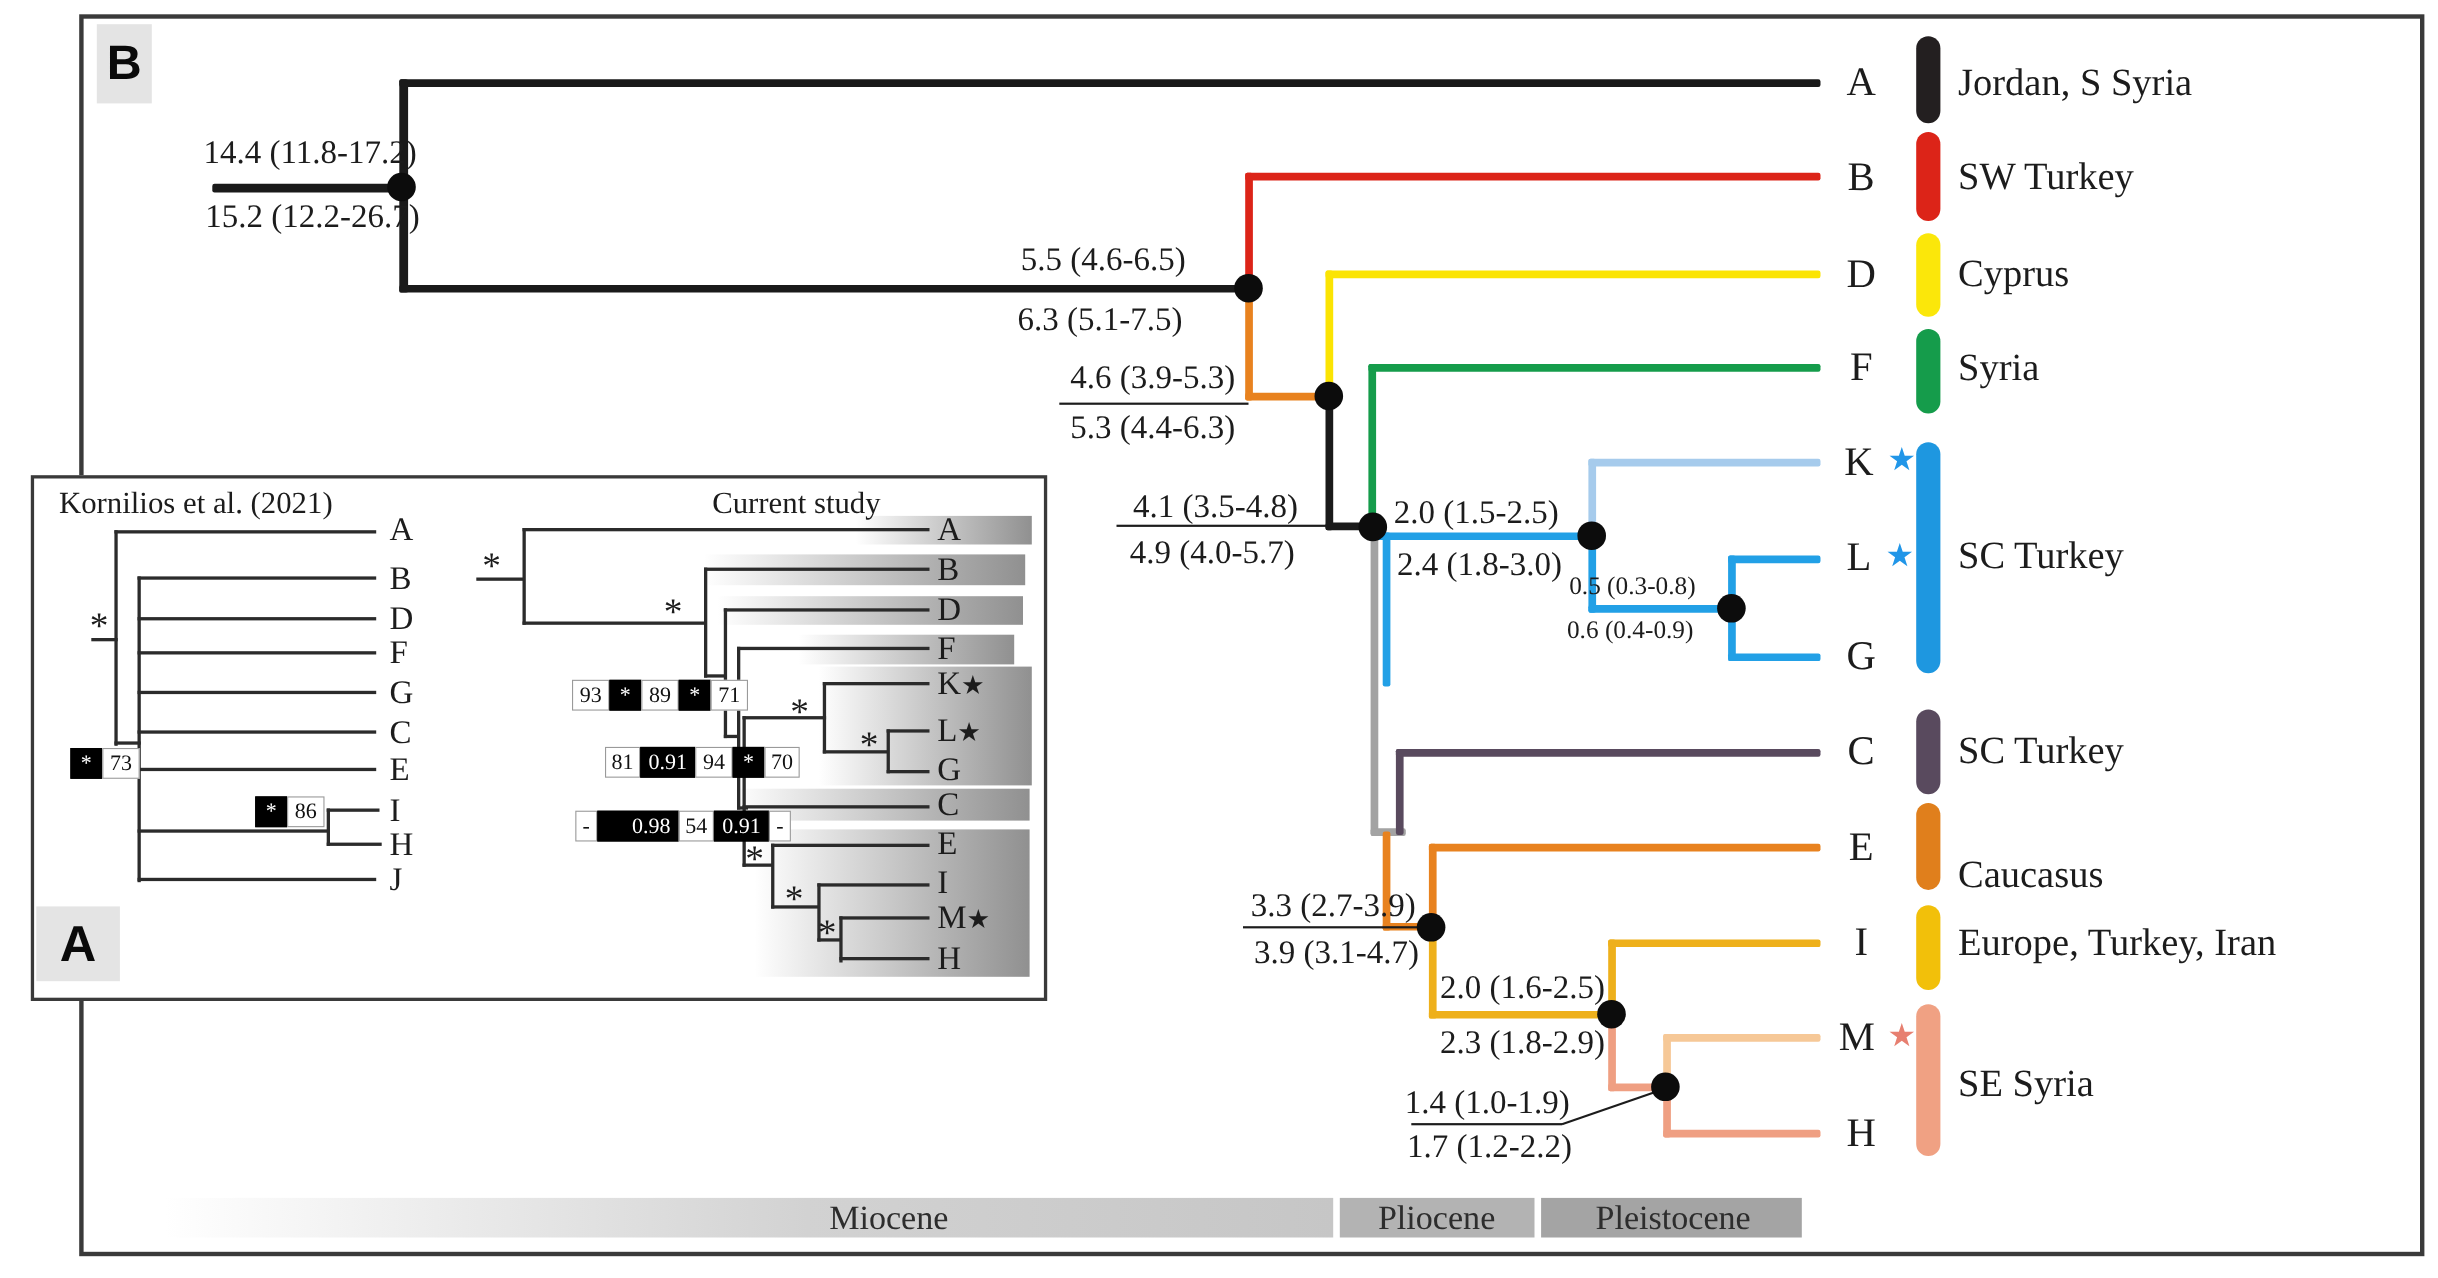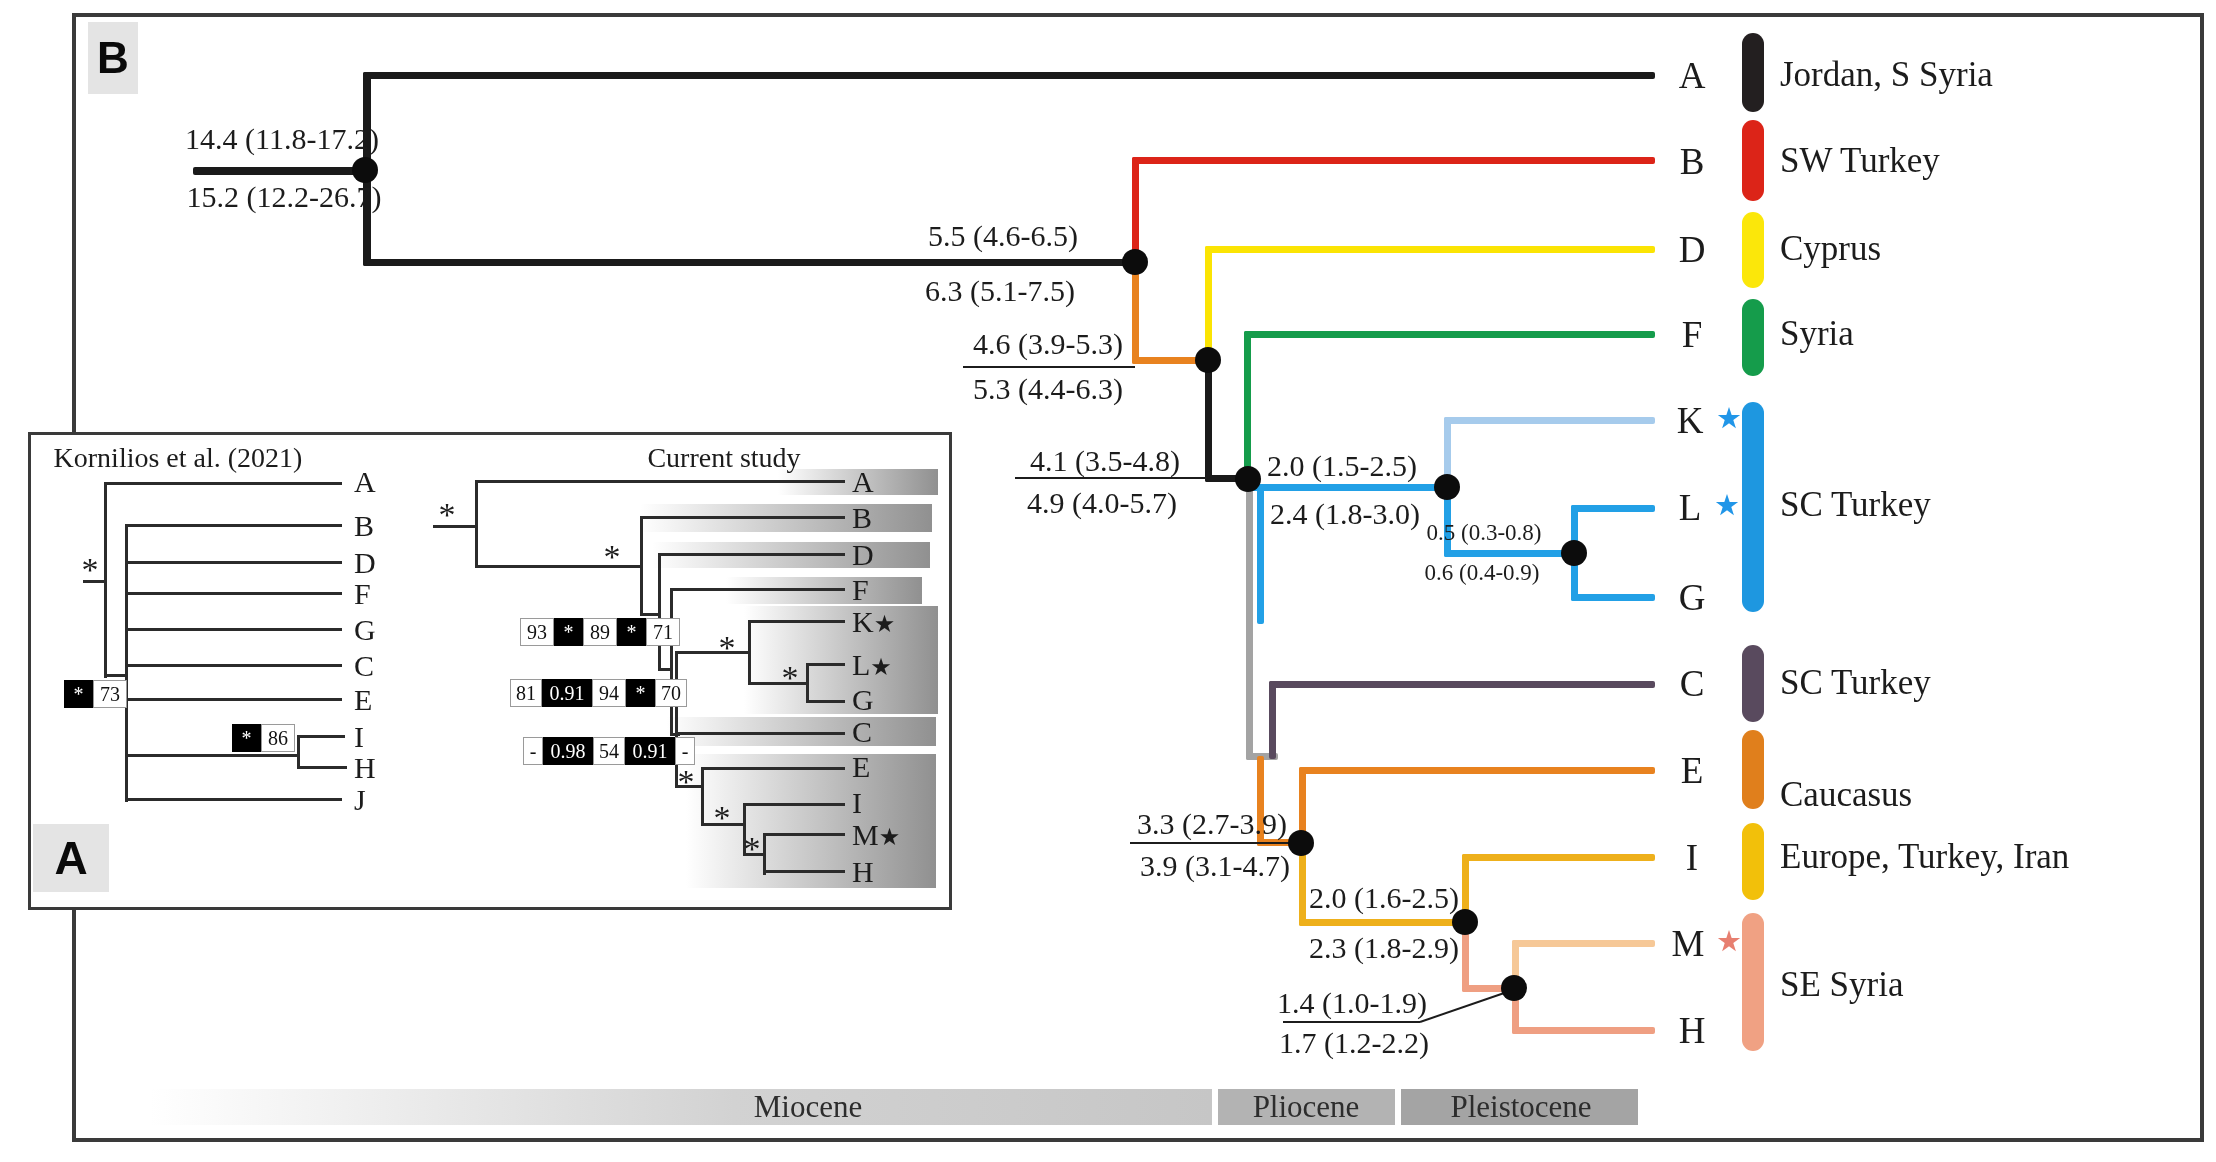--- a/index.html
+++ b/index.html
@@ -278,27 +278,27 @@
   <div class="lblL itip" style="left:852px;top:872px;"><span>H</span></div>
 
   <div class="cellrow" style="left:520px;top:618px;">
     <div class="cell cellL" style="width:32px;">93</div>
     <div class="cell cellD" style="width:27px;">*</div>
     <div class="cell cellL" style="width:32px;">89</div>
     <div class="cell cellD" style="width:27px;">*</div>
     <div class="cell cellL" style="width:32px;">71</div>
   </div>
   <div class="cellrow" style="left:510px;top:679px;">
-    <div class="cell cellL" style="width:30px;">81</div>
+    <div class="cell cellL" style="width:30px;margin-left:40px;">81</div>
     <div class="cell cellD" style="width:48px;">0.91</div>
     <div class="cell cellL" style="width:32px;">94</div>
     <div class="cell cellD" style="width:27px;">*</div>
     <div class="cell cellL" style="width:30px;">70</div>
   </div>
   <div class="cellrow" style="left:523px;top:737px;">
     <div class="cell cellL" style="width:18px;">-</div>
-    <div class="cell cellD" style="width:48px;">0.98</div>
+    <div class="cell cellD" style="width:48px;padding-left:24px;">0.98</div>
     <div class="cell cellL" style="width:30px;">54</div>
     <div class="cell cellD" style="width:48px;">0.91</div>
     <div class="cell cellL" style="width:18px;">-</div>
   </div>
 
 </div>
 
 </body></html>

